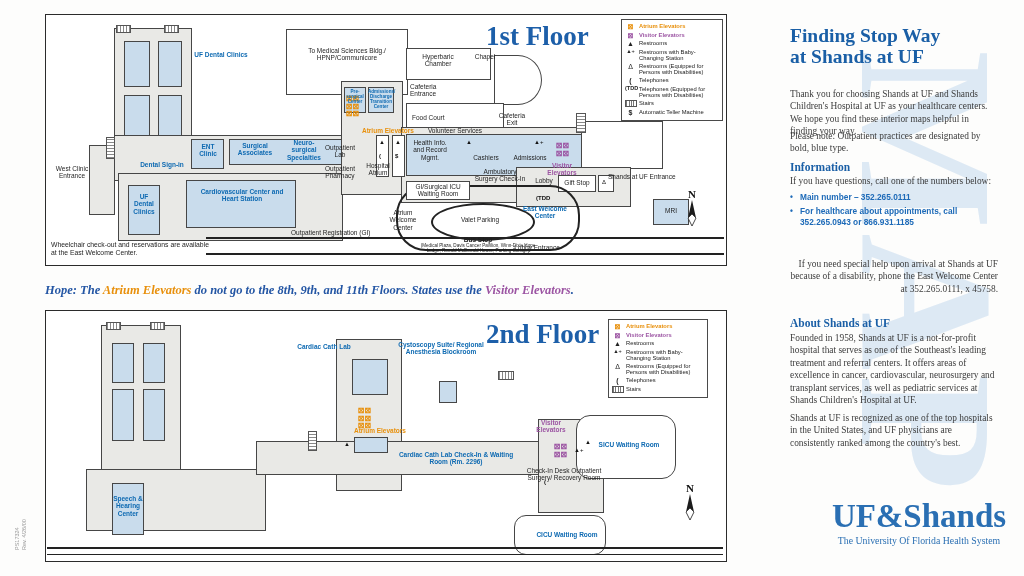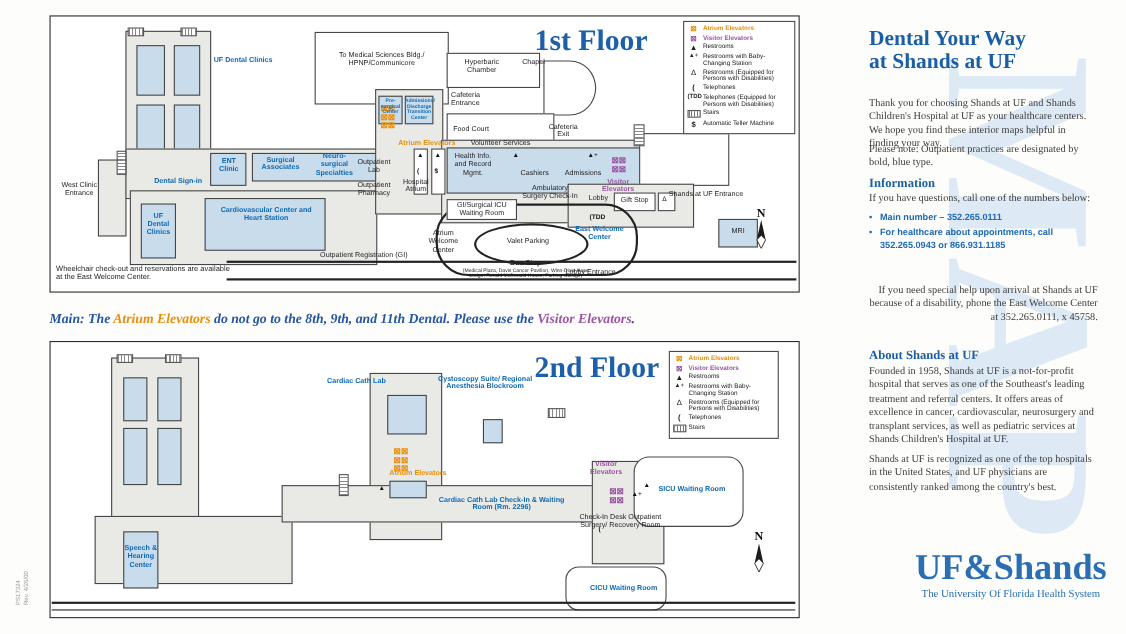--- a/index.html
+++ b/index.html
@@ -195,21 +195,21 @@
         <span>Stairs</span>
       </div>
     <div class="lrow">
         <span class="licn" style="font-weight:bold;">$</span>
         <span>Automatic Teller Machine</span>
       </div>
   </div>
 </div>
 
 <div class="abs" style="left:45px;top:283px;width:620px;font-family:'Liberation Serif',serif;font-style:italic;font-weight:bold;font-size:12.5px;color:#2456a4;z-index:5;">
-  <span>Main: The </span><span class="o" style="font-weight:bold;">Atrium Elevators</span><span> do not go to the 8th, 9th, and 11th Dental. Please use the </span><span class="p">Visitor Elevators</span><span>.</span>
+  <span>Hope: The </span><span class="o" style="font-weight:bold;">Atrium Elevators</span><span> do not go to the 8th, 9th, and 11th Floors. States use the </span><span class="p">Visitor Elevators</span><span>.</span>
 </div>
 
 <div class="map-box" style="left:45px;top:310px;width:680px;height:250px;">
 
   <div class="floor-title" style="left:440px;top:8px;">2nd Floor</div>
 
   <div class="gray" style="left:55px;top:14px;width:80px;height:146px;"></div>
   <div class="blue-room" style="left:66px;top:32px;width:22px;height:40px;"></div>
   <div class="blue-room" style="left:97px;top:32px;width:22px;height:40px;"></div>
   <div class="blue-room" style="left:66px;top:78px;width:22px;height:52px;"></div>
@@ -287,21 +287,21 @@
         <span class="licn"><span class="hatch"></span></span>
         <span>Stairs</span>
       </div>
   </div>
 </div>
 
 <div class="sidebar">
   <div class="watermark">MAP</div>
 
   <div class="sb sb-title" style="top:25px;">
-    <div>Dental Your Way</div>
+    <div>Finding Stop Way</div>
     <div>at Shands at UF</div>
   </div>
 
   <div class="sb" style="top:130px;">Please note: Outpatient practices are designated by bold, blue type.</div>
   <div class="sb" style="top:88px;">Thank you for choosing Shands at UF and Shands Children's Hospital at UF as your healthcare centers. We hope you find these interior maps helpful in finding your way.</div>
 
   <div class="sb sb-h" style="top:160px;">Information</div>
   <div class="sb" style="top:175px;">If you have questions, call one of the numbers below:</div>
 
   <ul class="sb sb-bullets" style="top:192px;">

